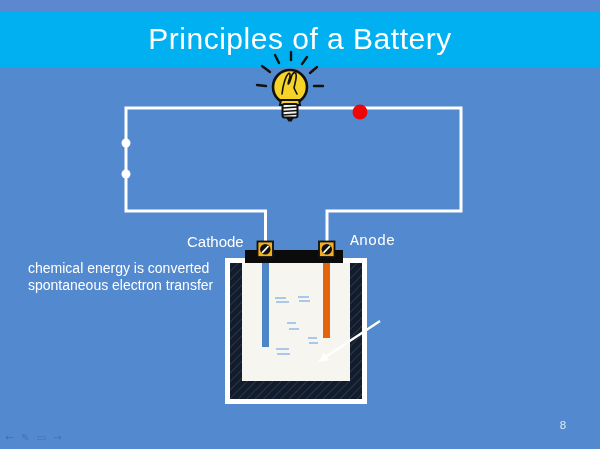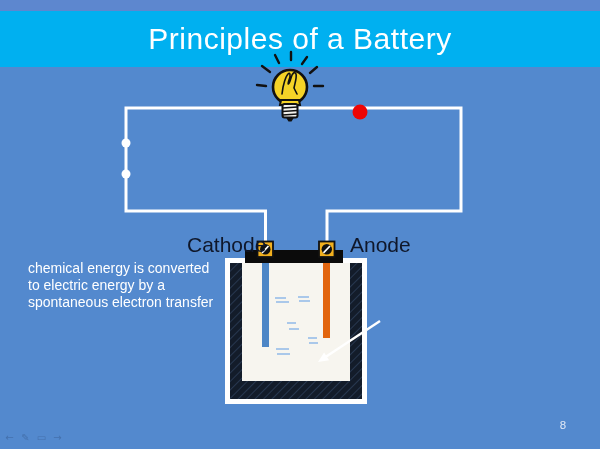--- a/index.html
+++ b/index.html
@@ -14,23 +14,23 @@
     background:var(--background);
     font-family:"Liberation Sans","DejaVu Sans",sans-serif;
   }
   .top-strip{position:absolute;left:0;top:0;width:600px;height:11px;background:var(--top-strip);}
   .title-band{position:absolute;left:0;top:11px;width:600px;height:56px;background:var(--title-band);}
   .title-band .title{
     width:100%;text-align:center;line-height:56px;font-size:30px;color:var(--title-text);
     font-weight:400;letter-spacing:0.5px;
   }
   .diagram-svg{position:absolute;left:0;top:0;width:600px;height:449px;}
-  .label{position:absolute;color:#0f172a;font-size:21px;white-space:nowrap;}
+  .label{position:absolute;color:#ffffff;font-size:15px;white-space:nowrap;}
   .cathode-label{left:187px;top:233px;}
-  .anode-label{left:350px;top:233px;}
+  .anode-label{left:350px;top:233px;font-family:Liberation Mono, monospace;}
   .caption{position:absolute;color:#ffffff;font-size:14px;line-height:17.2px;white-space:nowrap;}
   .caption-left{left:28px;top:260px;}
   .caption-right{left:387px;top:261px;}
   .slide-number{position:absolute;left:553px;top:419px;width:20px;text-align:center;
     color:#dfe8f6;font-size:11.5px;}
   .nav-bar{position:absolute;left:4px;top:432px;display:flex;gap:5px;}
   .nav-icon{
     width:11px;height:11px;font-size:10px;line-height:11px;text-align:center;
     color:#2c4a78;opacity:0.38;cursor:pointer;font-family:"DejaVu Sans",sans-serif;
   }
@@ -120,21 +120,20 @@
       <line x1="380" y1="321" x2="324" y2="358" stroke="#ffffff" stroke-width="2.4"></line>
       <polygon points="318,362 324.1,352.6 329.1,360.2" fill="#ffffff"></polygon>
     </g>
   </svg>
 
   <div class="label cathode-label">Cathode</div>
   <div class="label anode-label">Anode</div>
 
   <div class="caption caption-left">
     <div>chemical energy is converted</div>
-    <div>to electric energy by a</div>
     <div>spontaneous electron transfer</div>
   </div>
 
 
   <div class="slide-number">8</div>
 
   <div class="nav-bar">
     <div class="nav-icon">←</div>
     <div class="nav-icon">✎</div>
     <div class="nav-icon">▭</div>

